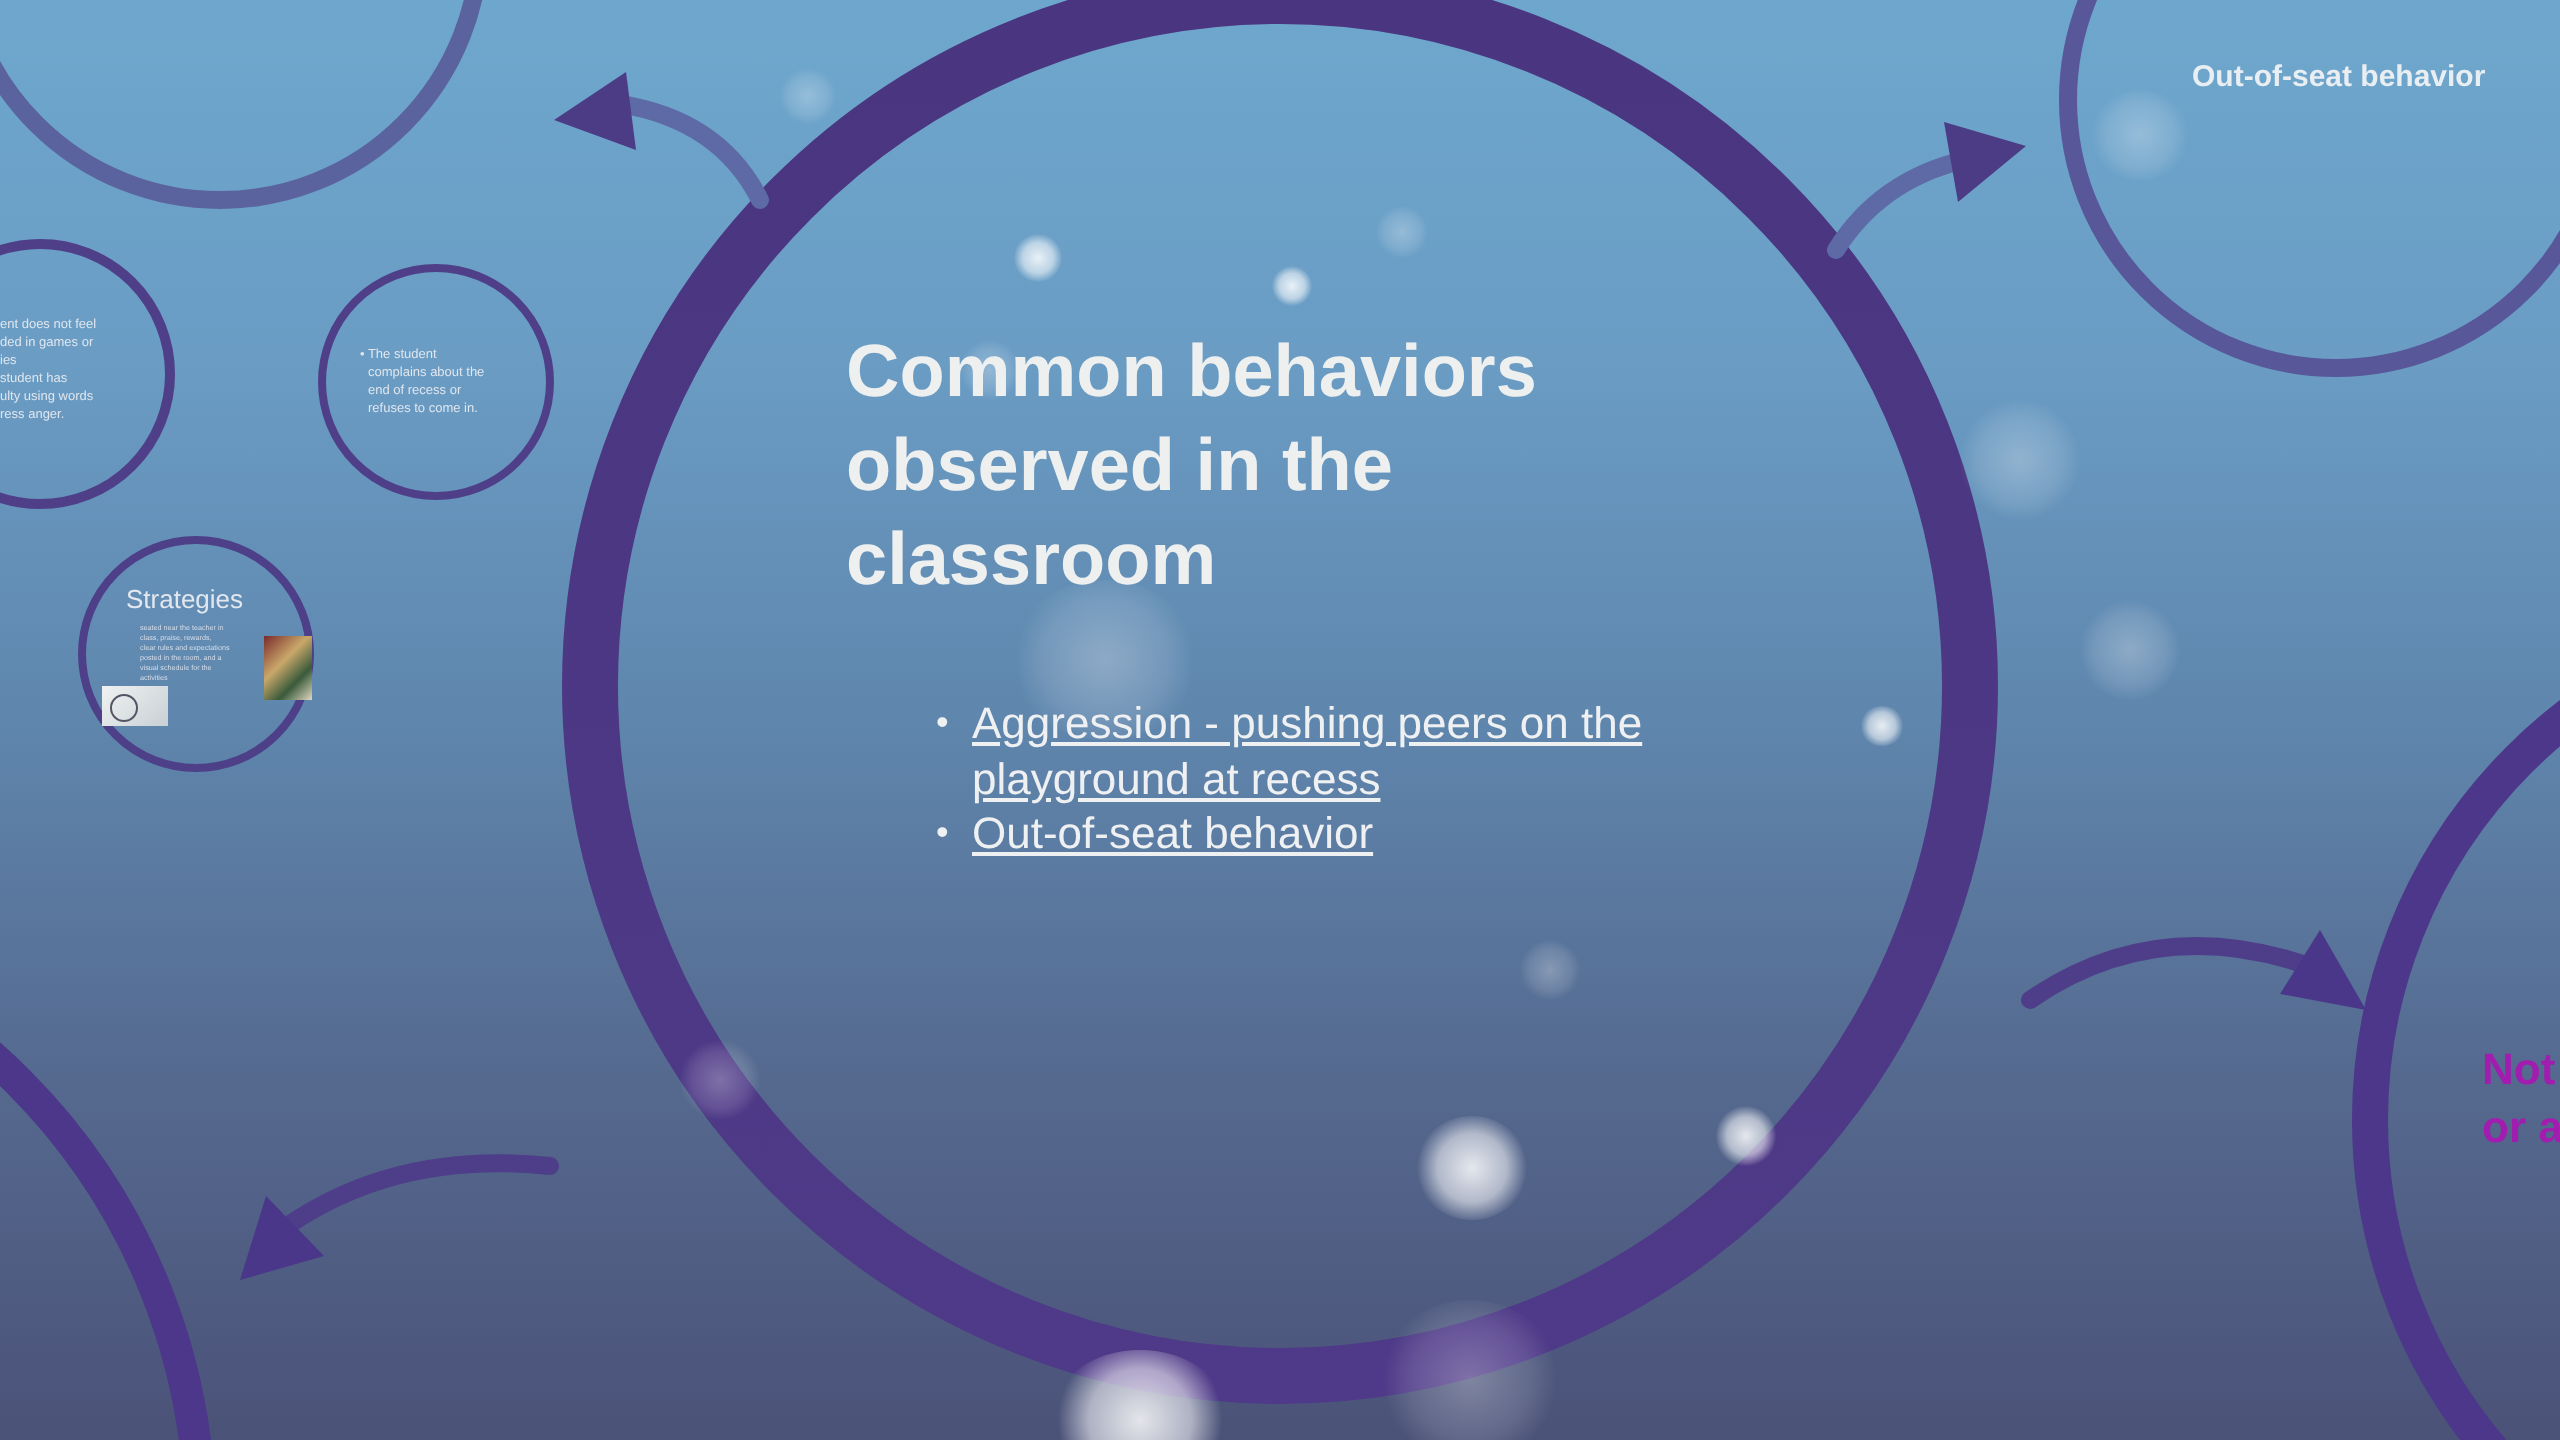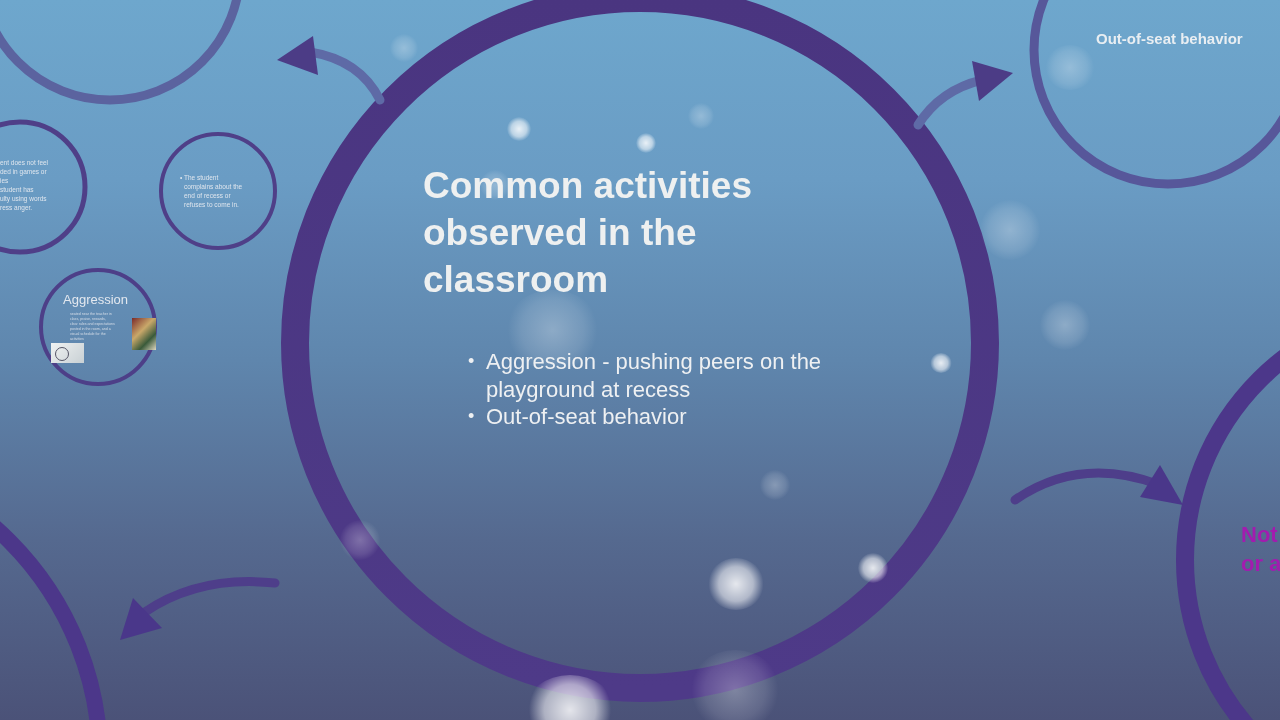--- a/index.html
+++ b/index.html
@@ -18,21 +18,21 @@
   }
   .txt { position: absolute; color: #eef0f2; }
   .main-title {
     left: 423px; top: 162px; width: 420px;
     font-size: 37px; font-weight: bold; line-height: 47px; color: #eef0f0;
   }
   .main-list {
     left: 466px; top: 348px; width: 380px; margin: 0; padding: 0; list-style: none;
     font-size: 22px; line-height: 27.5px; color: #eef0f2;
   }
-  .main-list li { position: relative; padding-left: 20px; }
+  .main-list li { position: relative; padding-left: 20px; text-decoration: underline; }
   .main-list li::before {
     content: "•"; position: absolute; left: 2px; top: 0; font-size: 18px;
   }
   .tr-title { left: 1096px; top: 30px; font-size: 15px; font-weight: bold; color: #e9eef2; }
   .br-title { left: 1241px; top: 520px; font-size: 22px; font-weight: bold; line-height: 29px; color: #a21caf; white-space: nowrap; }
   .tiny {
     font-size: 6.5px; line-height: 9px; color: #dfe6ee;
   }
   .strat-title { left: 63px; top: 292px; font-size: 13px; color: #e3e8ef; }
   .thumb { position: absolute; }
@@ -97,21 +97,21 @@
   <div class="bokeh" style="left:708px;top:558px;width:56px;height:52px;"></div>
   <div class="bokeh" style="left:858px;top:553px;width:30px;height:30px;"></div>
   <div class="bokeh" style="left:525px;top:675px;width:90px;height:70px;"></div>
   <div class="bokeh soft" style="left:690px;top:650px;width:90px;height:80px;"></div>
   <div class="bokeh soft" style="left:980px;top:200px;width:60px;height:60px;"></div>
   <div class="bokeh soft" style="left:1040px;top:300px;width:50px;height:50px;"></div>
   <div class="bokeh soft" style="left:340px;top:520px;width:40px;height:40px;"></div>
   <div class="bokeh soft" style="left:760px;top:470px;width:30px;height:30px;"></div>
 </div>
 
-<div class="txt main-title">Common activities observed in the classroom</div>
+<div class="txt main-title">Common behaviors observed in the classroom</div>
 <ul class="txt main-list">
   <li>Aggression - pushing peers on the playground at recess</li>
   <li>Out-of-seat behavior</li>
 </ul>
 
 <div class="txt tr-title">Out-of-seat behavior</div>
 
 <div class="txt br-title">
   <div>Not</div>
   <div>or a</div>
@@ -126,21 +126,21 @@
   <div>ress anger.</div>
 </div>
 
 <div class="txt tiny" style="left:180px;top:173px;width:80px;">
   <div>• The student</div>
   <div style="padding-left:4px">complains about the</div>
   <div style="padding-left:4px">end of recess or</div>
   <div style="padding-left:4px">refuses to come in.</div>
 </div>
 
-<div class="txt strat-title">Aggression</div>
+<div class="txt strat-title">Strategies</div>
 <div class="txt" style="left:70px;top:312px;width:58px;font-size:3.6px;line-height:5px;color:#d5dde8;">
   <div>seated near the teacher in</div>
   <div>class, praise, rewards,</div>
   <div>clear rules and expectations</div>
   <div>posted in the room, and a</div>
   <div>visual schedule for the</div>
   <div>activities</div>
 </div>
 <div class="thumb" style="left:132px;top:318px;width:24px;height:32px;background:linear-gradient(135deg,#7a2a2a,#c9a86a 40%,#3a5a3a 70%,#e0d8c0);"></div>
 <div class="thumb" style="left:51px;top:343px;width:33px;height:20px;background:linear-gradient(135deg,#f0f2f2,#c8d0d4);">

